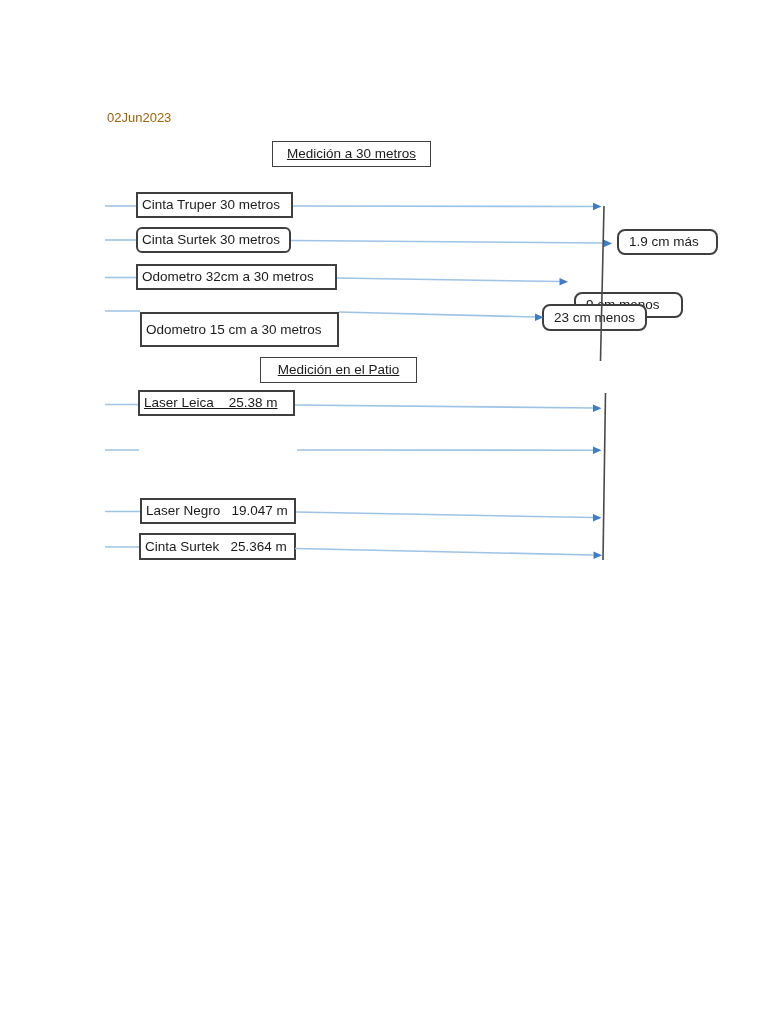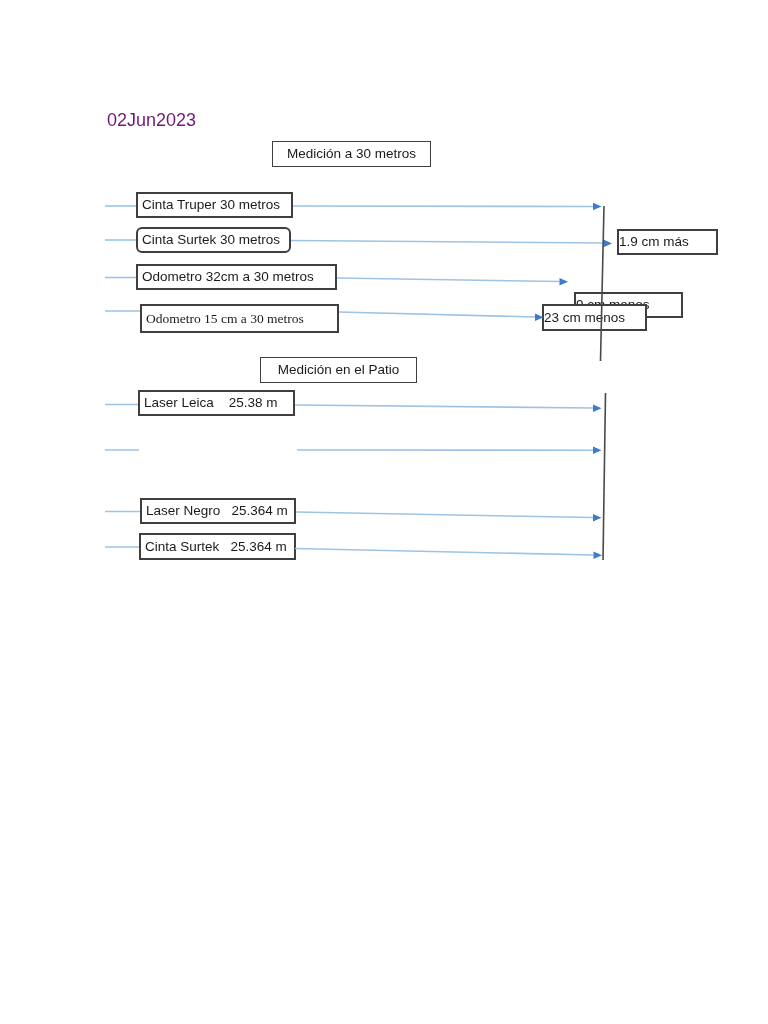--- a/index.html
+++ b/index.html
@@ -11,46 +11,49 @@
     position: relative;
     width: 768px;
     height: 1024px;
     background: #ffffff;
     font-family: "Liberation Sans", sans-serif;
     color: #1b1b1b;
     overflow: hidden;
   }
   .date {
     position: absolute;
-    font-size: 18px;
-    color: #701a75;
+    font-size: 13px;
+    color: #a16207;
     white-space: pre;
   }
   .box {
     position: absolute;
     box-sizing: border-box;
     background: #ffffff;
     border: 2px solid #3f3f3f;
     font-size: 13.5px;
     color: #1b1b1b;
     display: flex;
     align-items: center;
     white-space: pre;
     line-height: 1;
   }
   .box.title {
     border-width: 1.5px;
     justify-content: center;
     padding: 0 22px;
+    text-decoration: underline;
   }
   .box.label {
     padding-left: 4px;
     text-align: right;
   }
   .box.result {
+    padding-left: 10px;
+    border-radius: 8px;
   }
   svg.lines-layer {
     position: absolute;
     left: 0;
     top: 0;
     pointer-events: none;
   }
 </style>
 </head>
 <body>
@@ -60,34 +63,34 @@
   <div class="date" style="left:107px; top:110px;">02Jun2023</div>
 
   <div class="box title" style="left:272px; top:141px; width:159px; height:26px;">Medición a 30 metros</div>
 
   <div class="box label" style="left:136px; top:192px; width:157px; height:26px;">Cinta Truper 30 metros</div>
 
   <div class="box label" style="left:136px; top:227px; width:155px; height:26px;border-radius:6px;">Cinta Surtek 30 metros</div>
 
   <div class="box label" style="left:136px; top:264px; width:201px; height:26px;">Odometro 32cm a 30 metros</div>
 
-  <div class="box label" style="left:140px; top:304px; width:199px; height:29px;font-family:Liberation Serif, serif;">Odometro 15 cm a 30 metros</div>
+  <div class="box label" style="left:140px; top:312px; width:199px; height:35px;">Odometro 15 cm a 30 metros</div>
 
   <div class="box result" style="left:617px; top:229px; width:101px; height:26px;">1.9 cm más</div>
 
   <div class="box result" style="left:574px; top:269px; width:109px; height:26px;margin-top:23px;">9 cm menos</div>
 
   <div class="box result" style="left:542px; top:304px; width:105px; height:27px;">23 cm menos</div>
 
   <div class="box title" style="left:260px; top:357px; width:157px; height:26px;">Medición en el Patio</div>
 
-  <div class="box label" style="left:138px; top:390px; width:157px; height:26px;">Laser Leica    25.38 m</div>
+  <div class="box label" style="left:138px; top:390px; width:157px; height:26px;text-decoration:underline;">Laser Leica    25.38 m</div>
 
 
-  <div class="box label" style="left:140px; top:498px; width:156px; height:26px;">Laser Negro   25.364 m</div>
+  <div class="box label" style="left:140px; top:498px; width:156px; height:26px;">Laser Negro   19.047 m</div>
 
   <div class="box label" style="left:139px; top:533px; width:157px; height:27px;">Cinta Surtek   25.364 m</div>
 
   <svg class="lines-layer" width="768" height="1024" viewBox="0 0 768 1024">
     <g stroke="#9dc3e6" stroke-width="1.6" fill="none">
 
       <line x1="105" y1="206" x2="136" y2="206"></line>
       <line x1="105" y1="240" x2="136" y2="240"></line>
       <line x1="105" y1="277.5" x2="136" y2="277.5"></line>
       <line x1="105" y1="311" x2="140" y2="311"></line>

